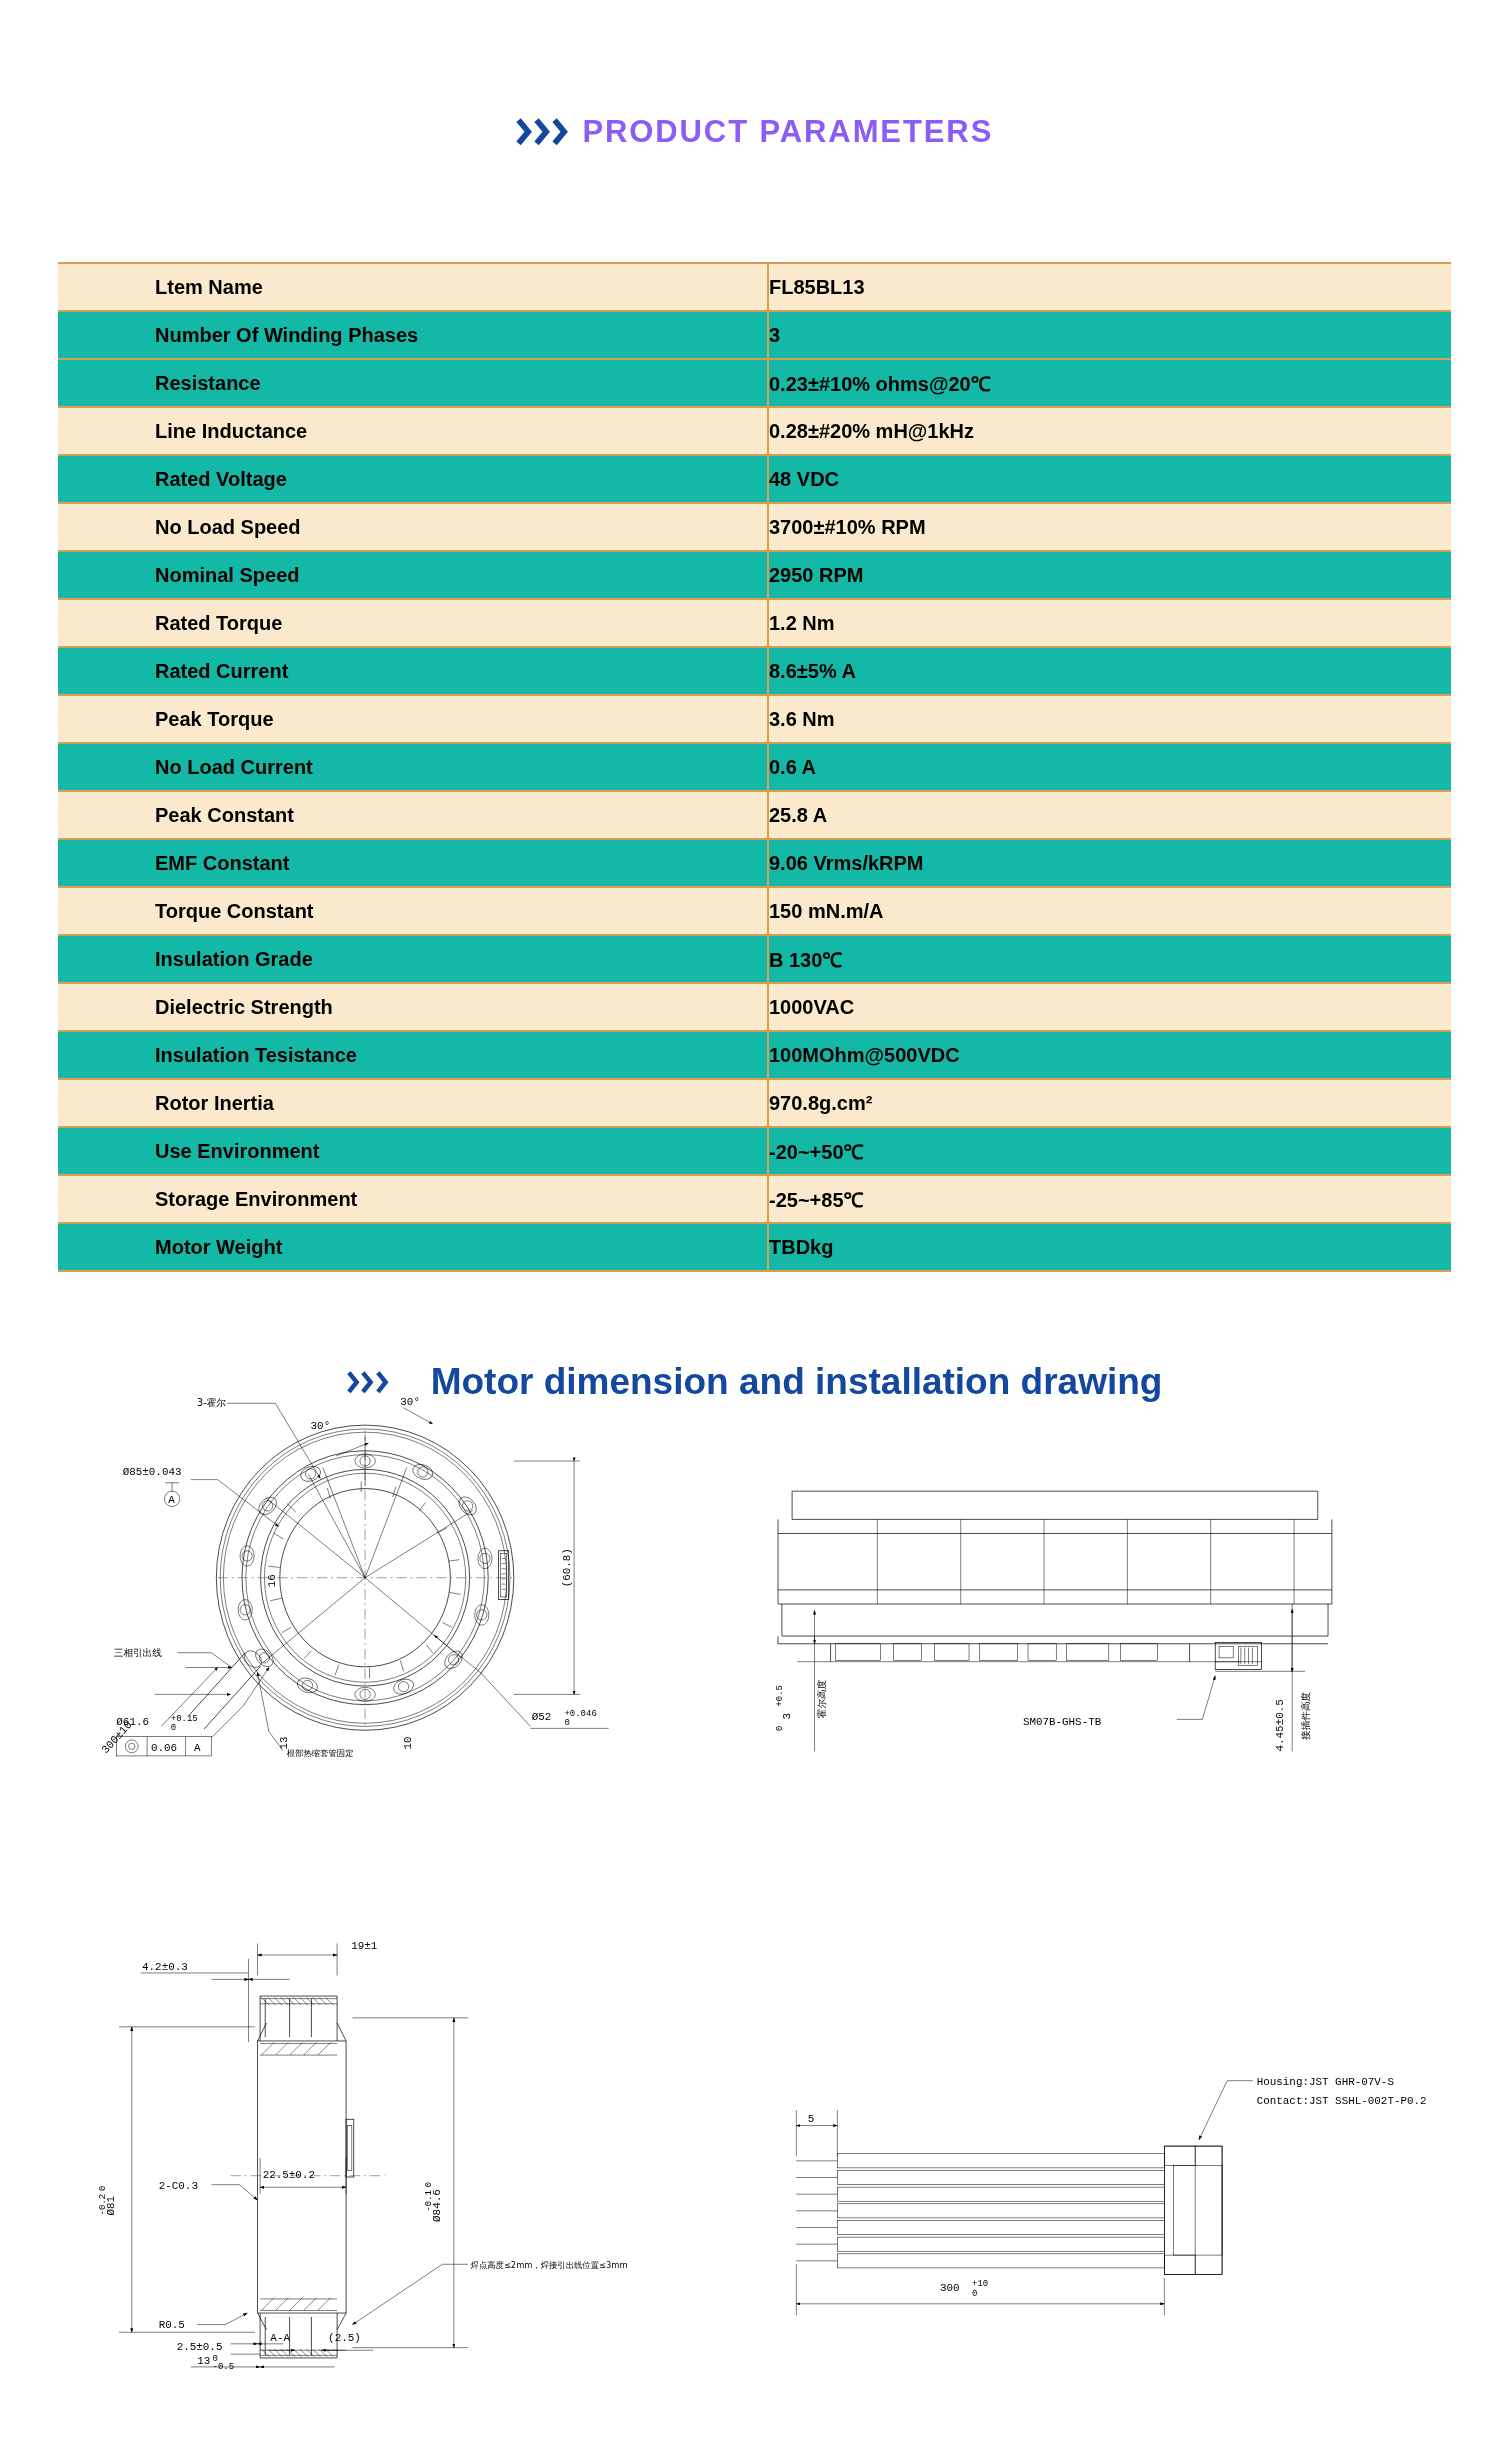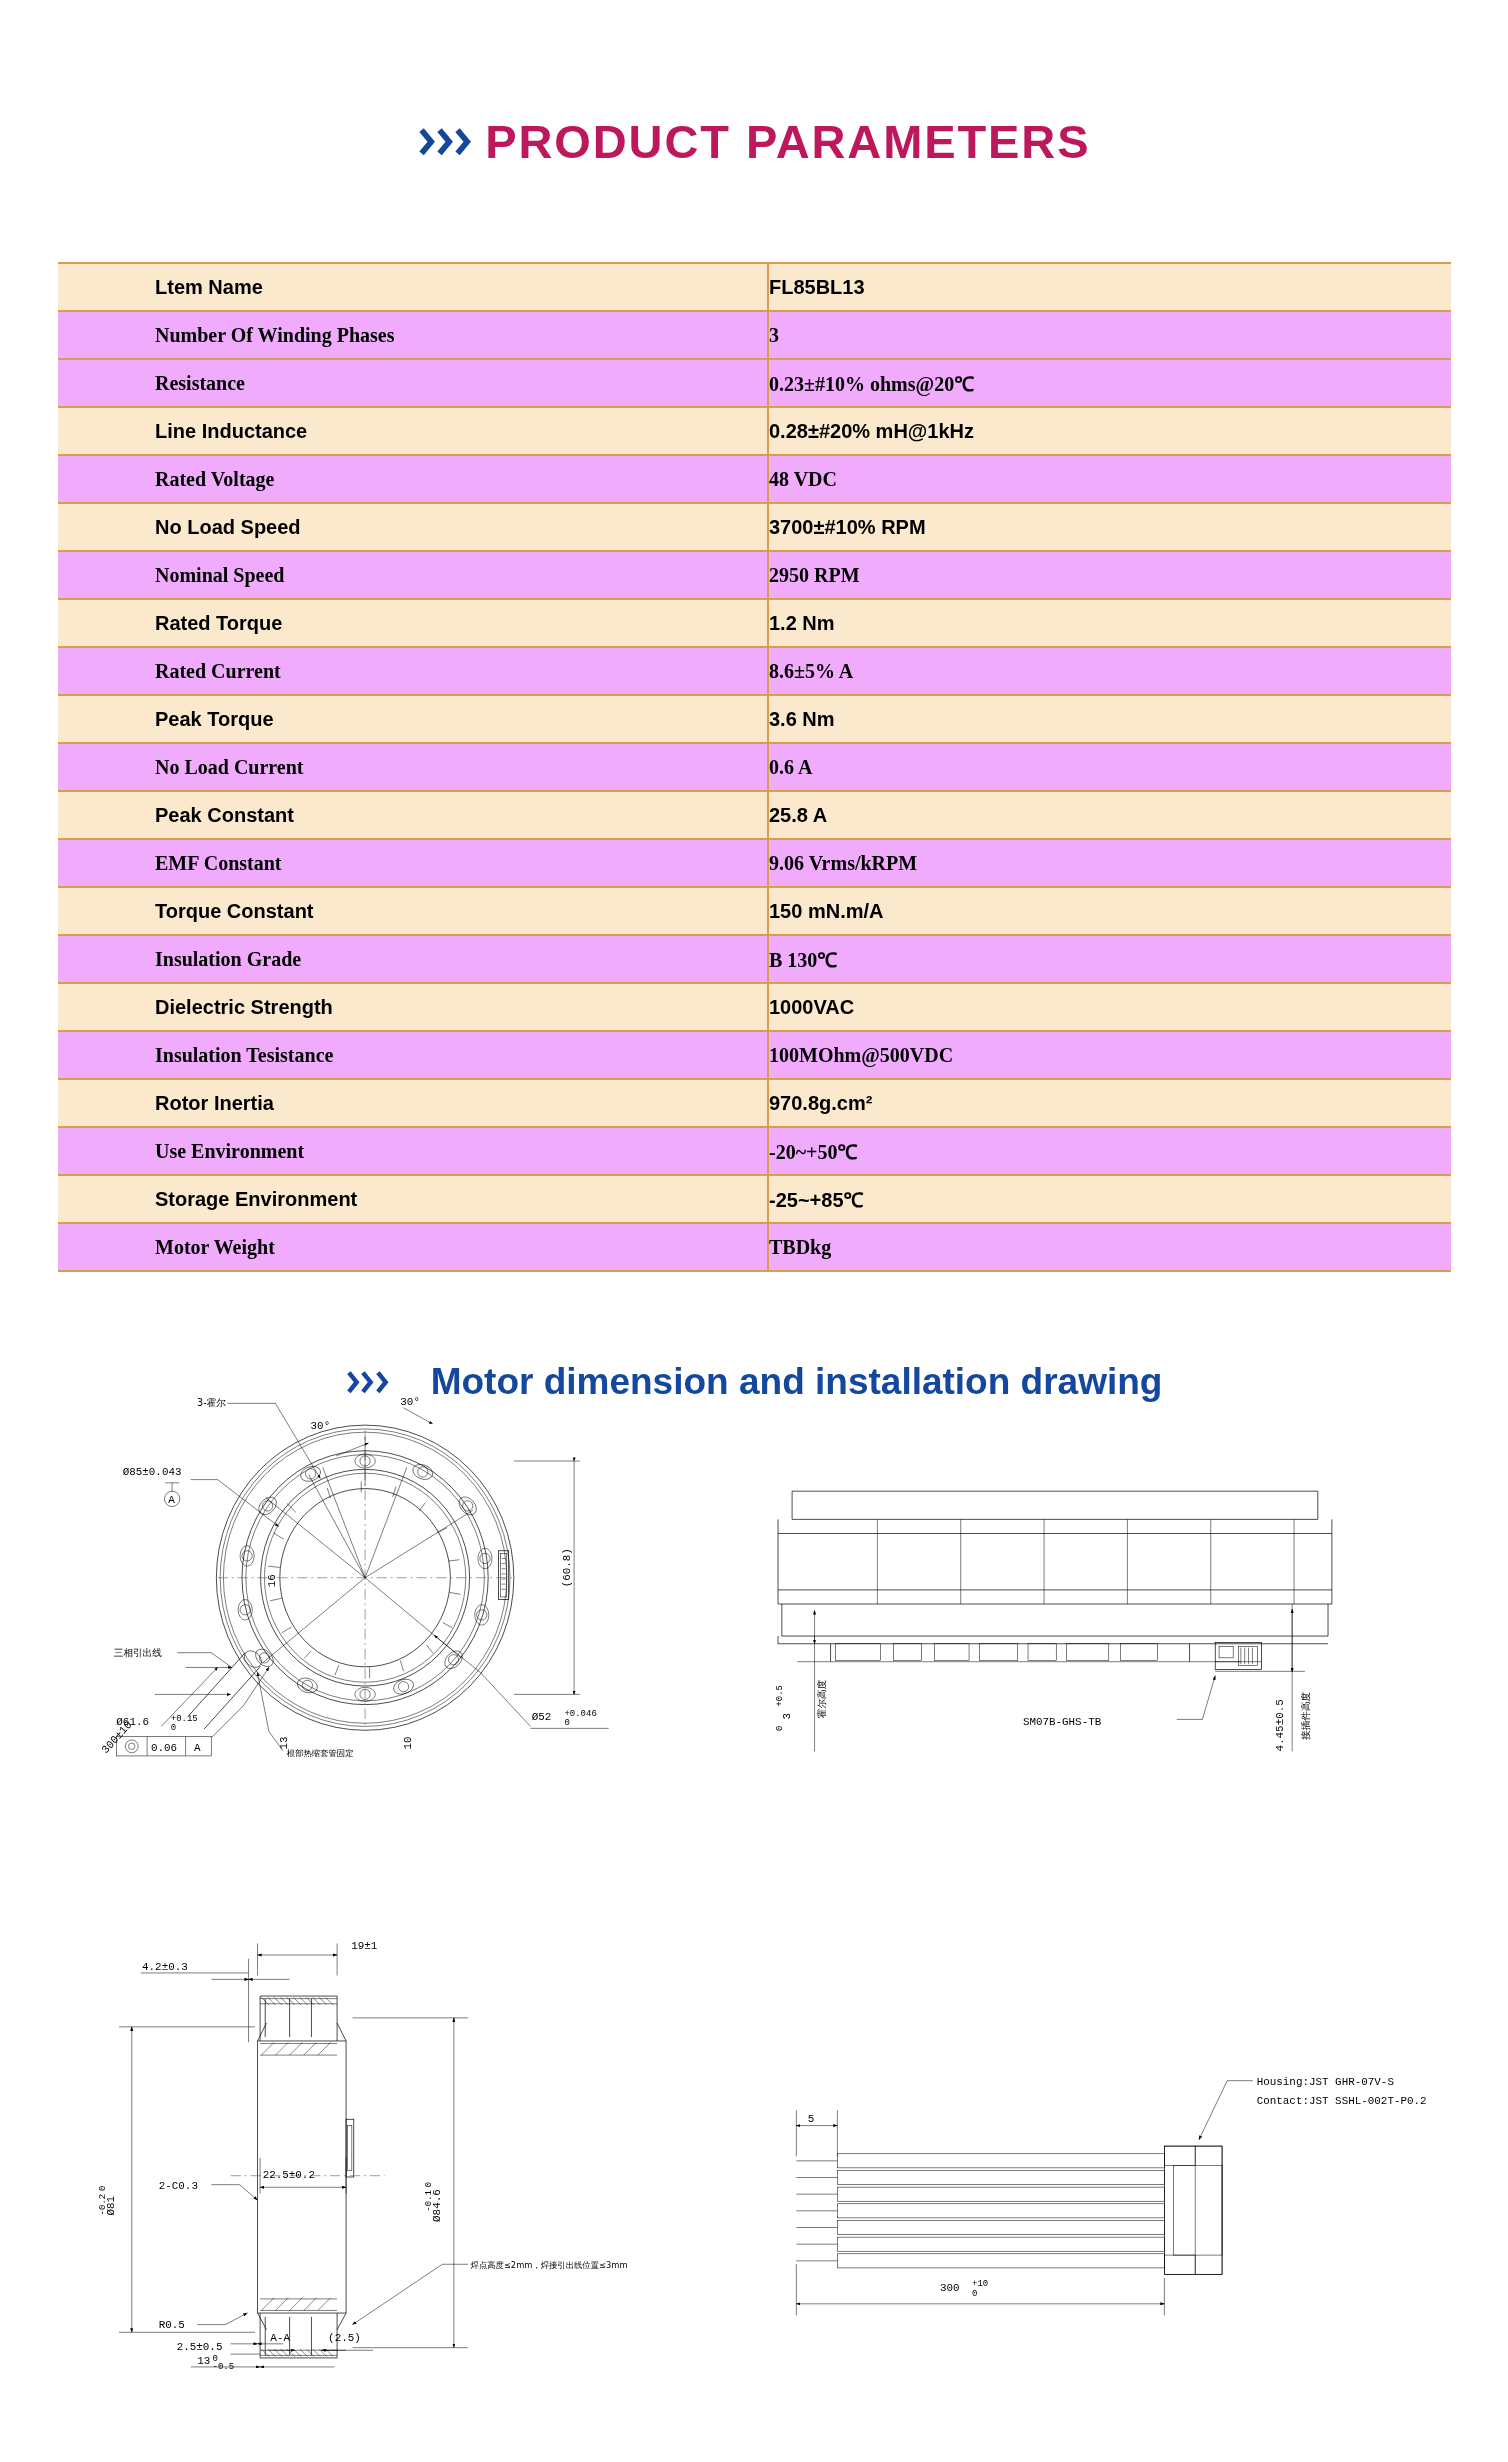--- a/index.html
+++ b/index.html
@@ -39,22 +39,22 @@
     white-space: nowrap;
   }
 
   #heading-product {
     position: absolute;
     left: 0;
     top: 114px;
     width: 1509px;
   }
   #heading-product .heading-title {
-    font-size: 47px;
-    color: #be185d;
+    font-size: 31px;
+    color: #8b5cf6;
     letter-spacing: 1.9px;
   }
 
   #heading-dimension {
     position: absolute;
     left: 0;
     top: 1361px;
     width: 1509px;
   }
   #heading-dimension .heading-title {
@@ -87,21 +87,21 @@
     width: 710px;
     padding-left: 97px;
     text-align: left;
     border-right: 2.6px solid #D79E4D;
   }
   .spec-table td.value {
     width: 683px;
     text-align: left;
   }
   .spec-table tr.alt td { background: #FAE9CC; }
-  .spec-table tr.plain td { background: #f0abfc; font-family: Liberation Serif, serif; }
+  .spec-table tr.plain td { background: #14b8a6; }
 
   
   .drawing {
     position: absolute;
   }
   .drawing svg { display: block; }
 
   #drawing-front     { left: 83px;  top: 1366px; }
   #drawing-side      { left: 728px; top: 1450px; }
   #drawing-section   { left: 83px;  top: 1901px; }

